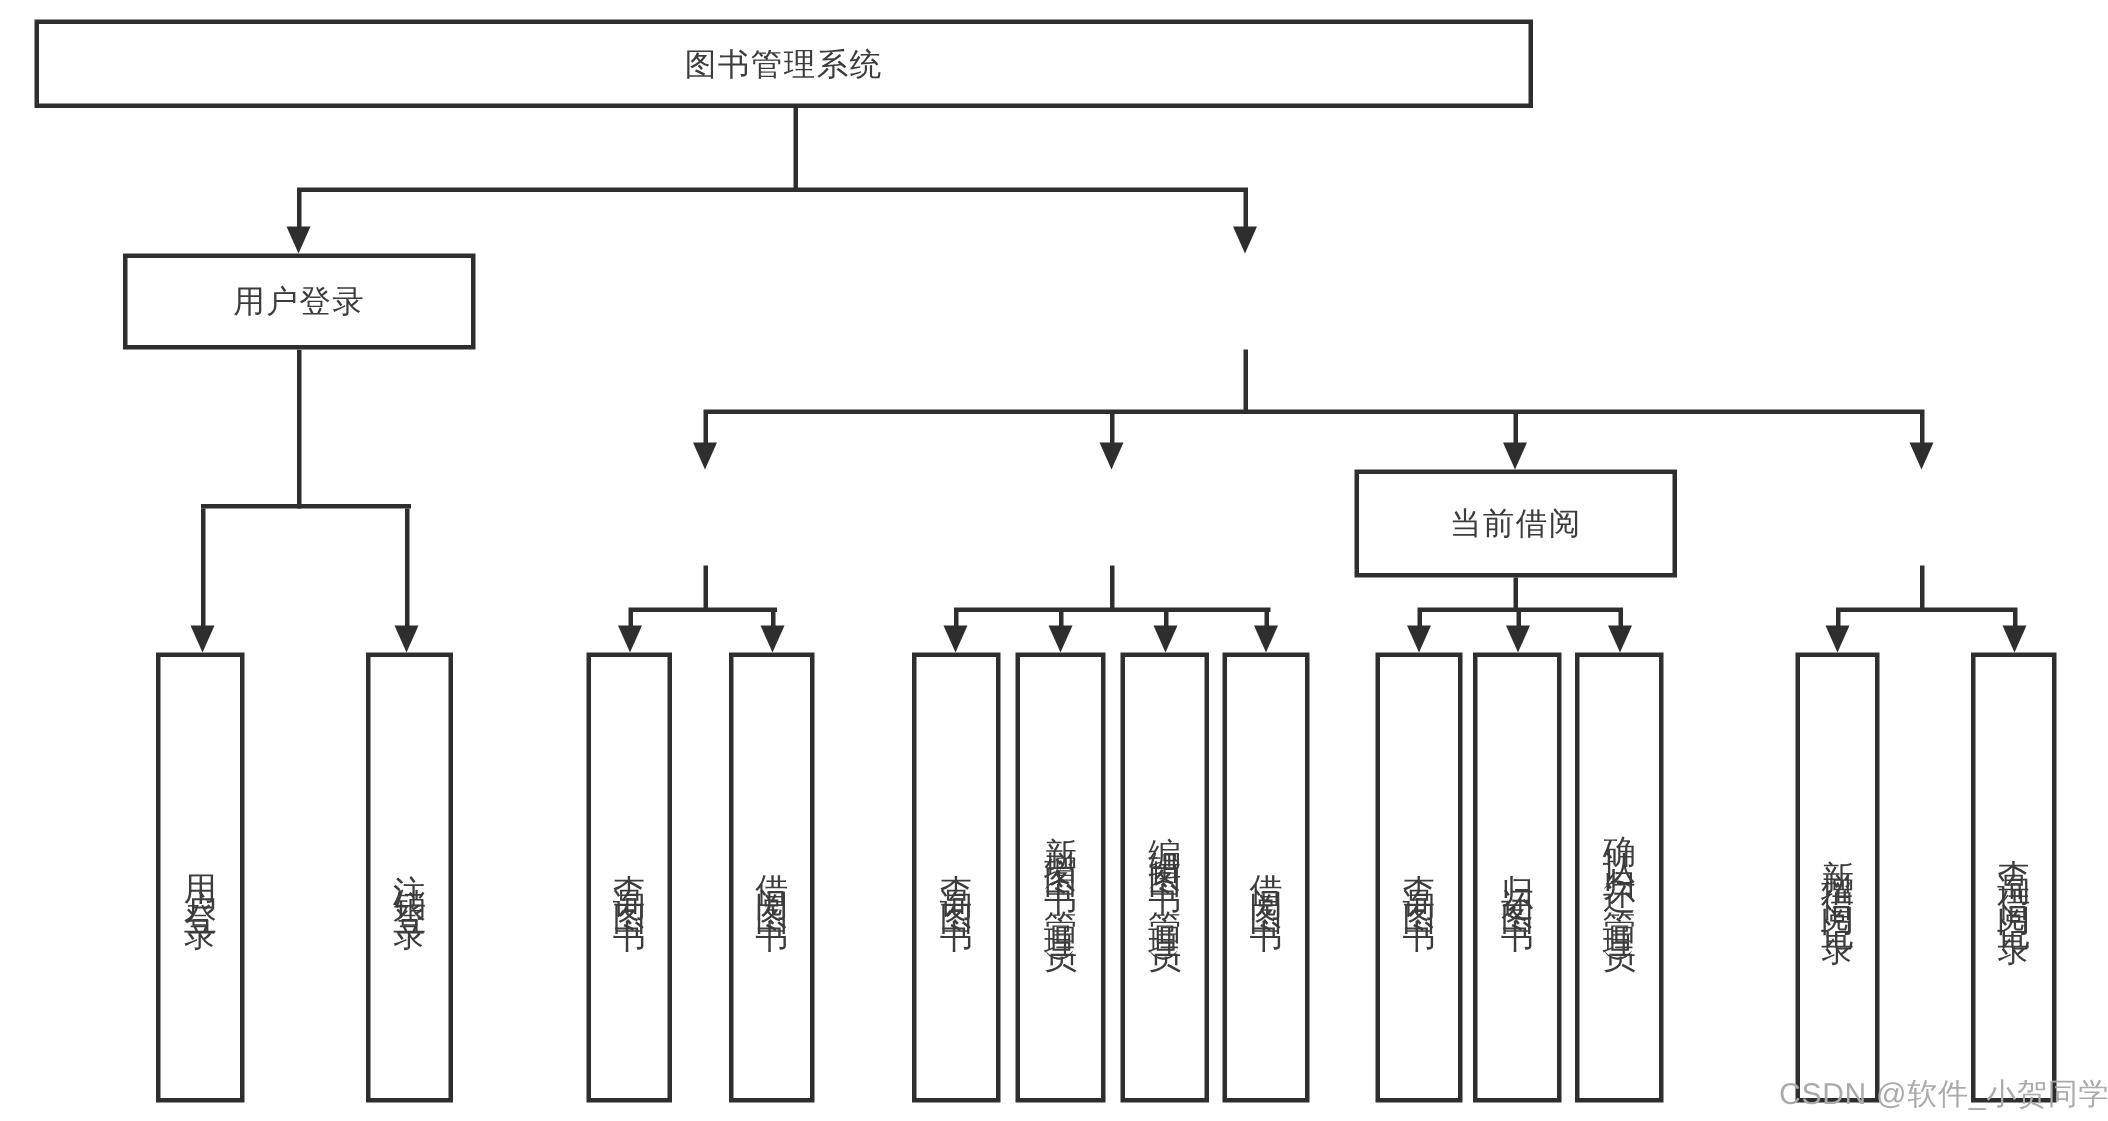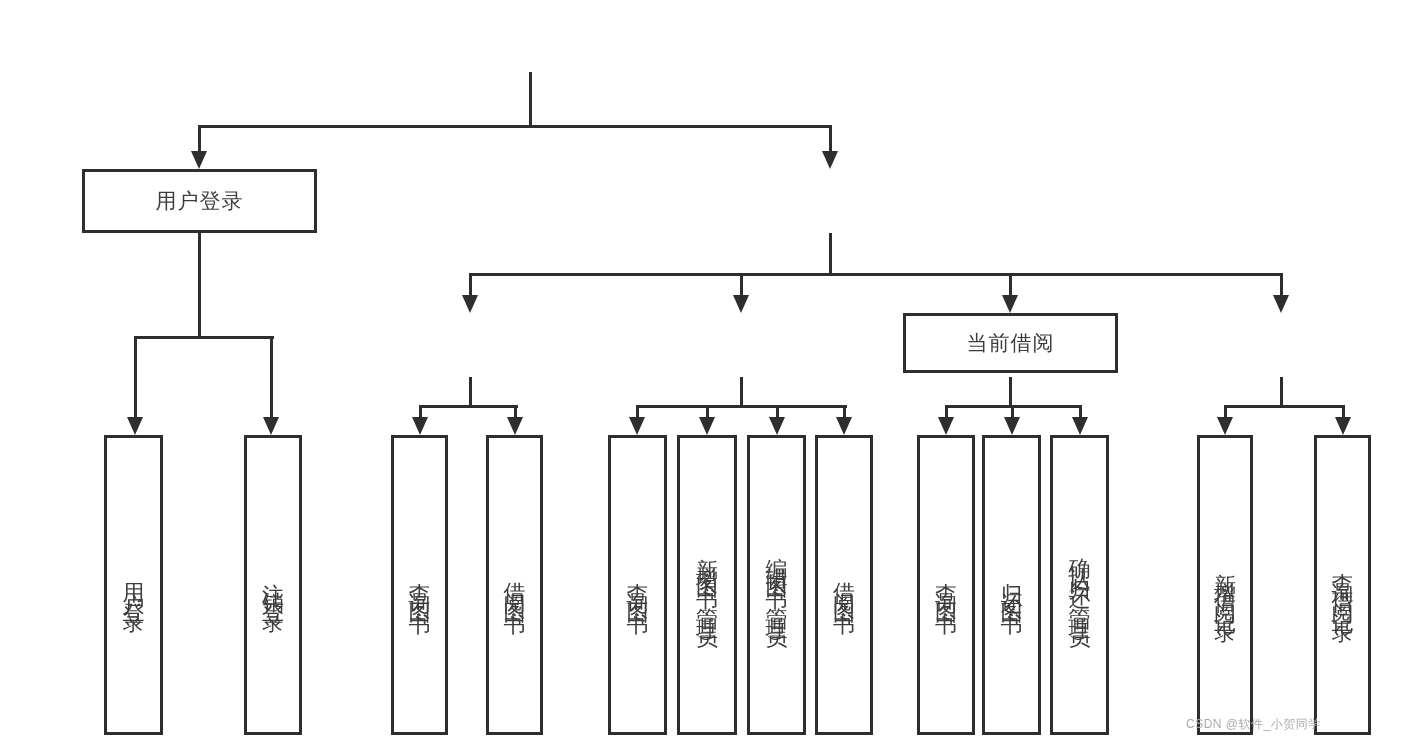--- a/index.html
+++ b/index.html
@@ -16,21 +16,21 @@
     writing-mode:vertical-rl;text-orientation:mixed;
     font-size:22px;letter-spacing:10px;color:#3c3c3c;line-height:1;
   }
   .line{position:absolute;background:#2e2e2e;}
   .arr{
     position:absolute;width:0;height:0;
     border-left:8px solid transparent;border-right:8px solid transparent;
     border-top:18px solid #2e2e2e;
   }
   .watermark{
-    position:absolute;left:1186px;top:716px;font-size:12px;color:#ababab;
+    position:absolute;left:1186px;top:716px;font-size:20px;color:#ababab;
     white-space:nowrap;letter-spacing:0.5px;
   }
 </style>
 </head>
 <body>
 
 <div class="canvas">
 
   <div class="line" style="left:529px;top:72px;width:3px;height:56px;"></div>
   <div class="line" style="left:198px;top:125px;width:634px;height:3px;"></div>
@@ -84,26 +84,29 @@
   <div class="line" style="left:1079px;top:408px;width:3px;height:12px;"></div>
   <div class="arr" style="left:1072px;top:417px;"></div>
 
   <div class="line" style="left:1280px;top:377px;width:3px;height:31px;"></div>
   <div class="line" style="left:1224px;top:405px;width:121px;height:3px;"></div>
   <div class="line" style="left:1224px;top:408px;width:3px;height:12px;"></div>
   <div class="arr" style="left:1217px;top:417px;"></div>
   <div class="line" style="left:1342px;top:408px;width:3px;height:12px;"></div>
   <div class="arr" style="left:1335px;top:417px;"></div>
 
+  <div class="box hbox" style="left:23px;top:13px;width:999px;height:59px;">
+    <span>图书管理系统</span>
+  </div>
 
   <div class="box hbox" style="left:82px;top:169px;width:235px;height:64px;">
     <span>用户登录</span>
   </div>
 
-  <div class="box hbox" style="left:903px;top:313px;width:215px;height:60px;text-align:center;">
+  <div class="box hbox" style="left:903px;top:313px;width:215px;height:72px;text-align:center;">
     <span>当前借阅</span>
   </div>
 
   <div class="box vbox" style="left:104px;top:435px;width:59px;height:300px;">
     <span class="vtext">用户登录</span>
   </div>
   <div class="box vbox" style="left:244px;top:435px;width:58px;height:300px;">
     <span class="vtext">注销登录</span>
   </div>
 

